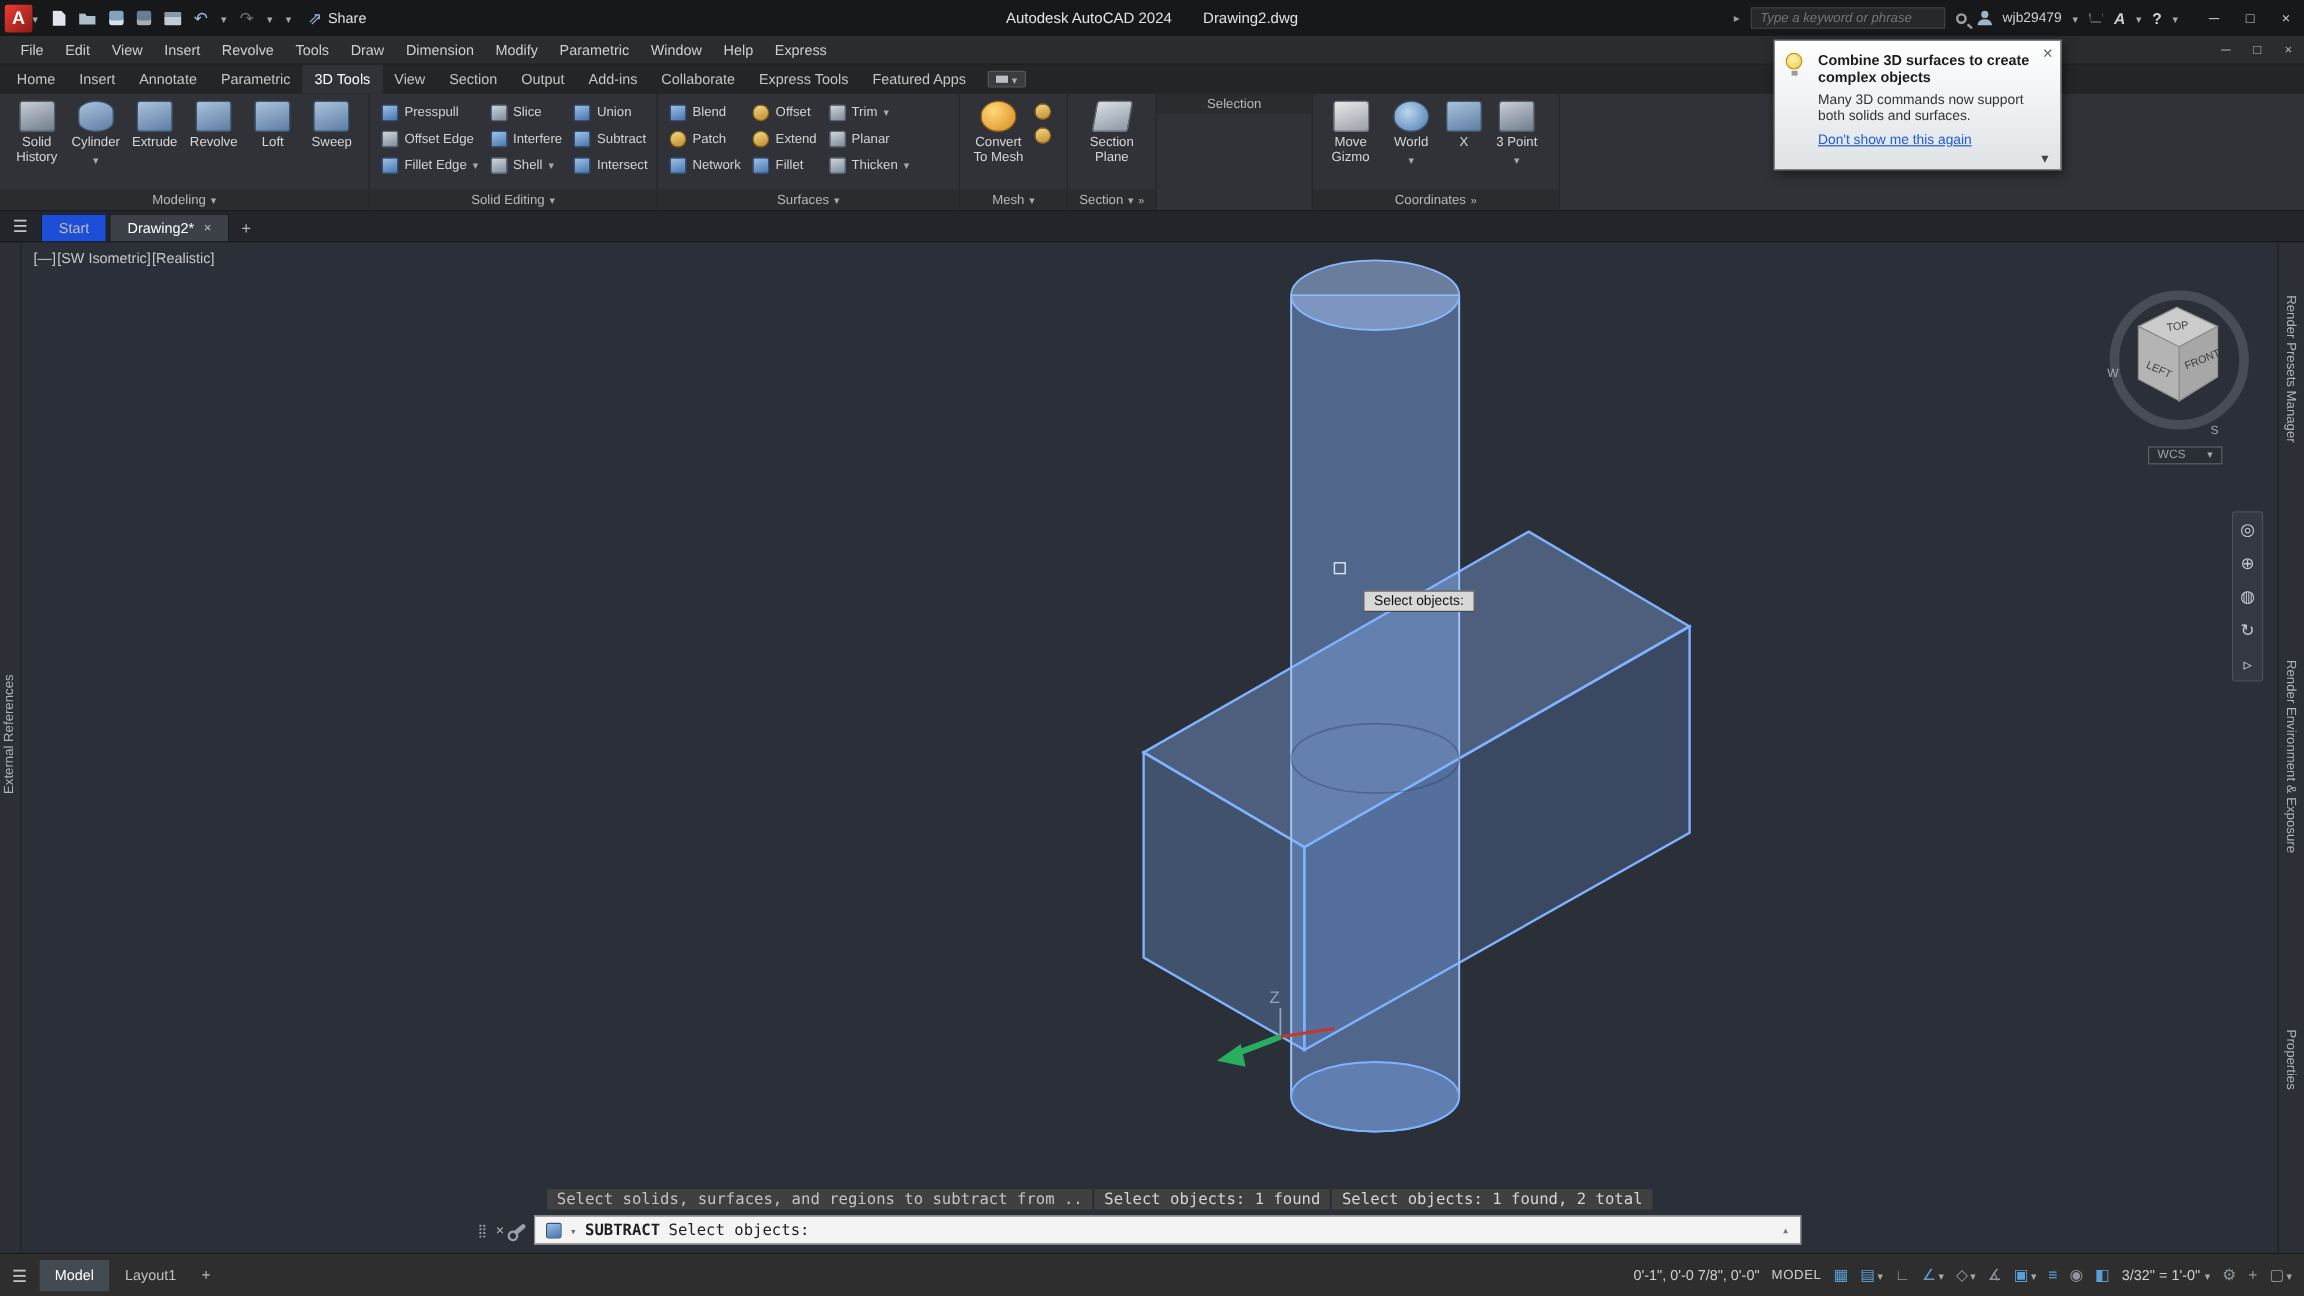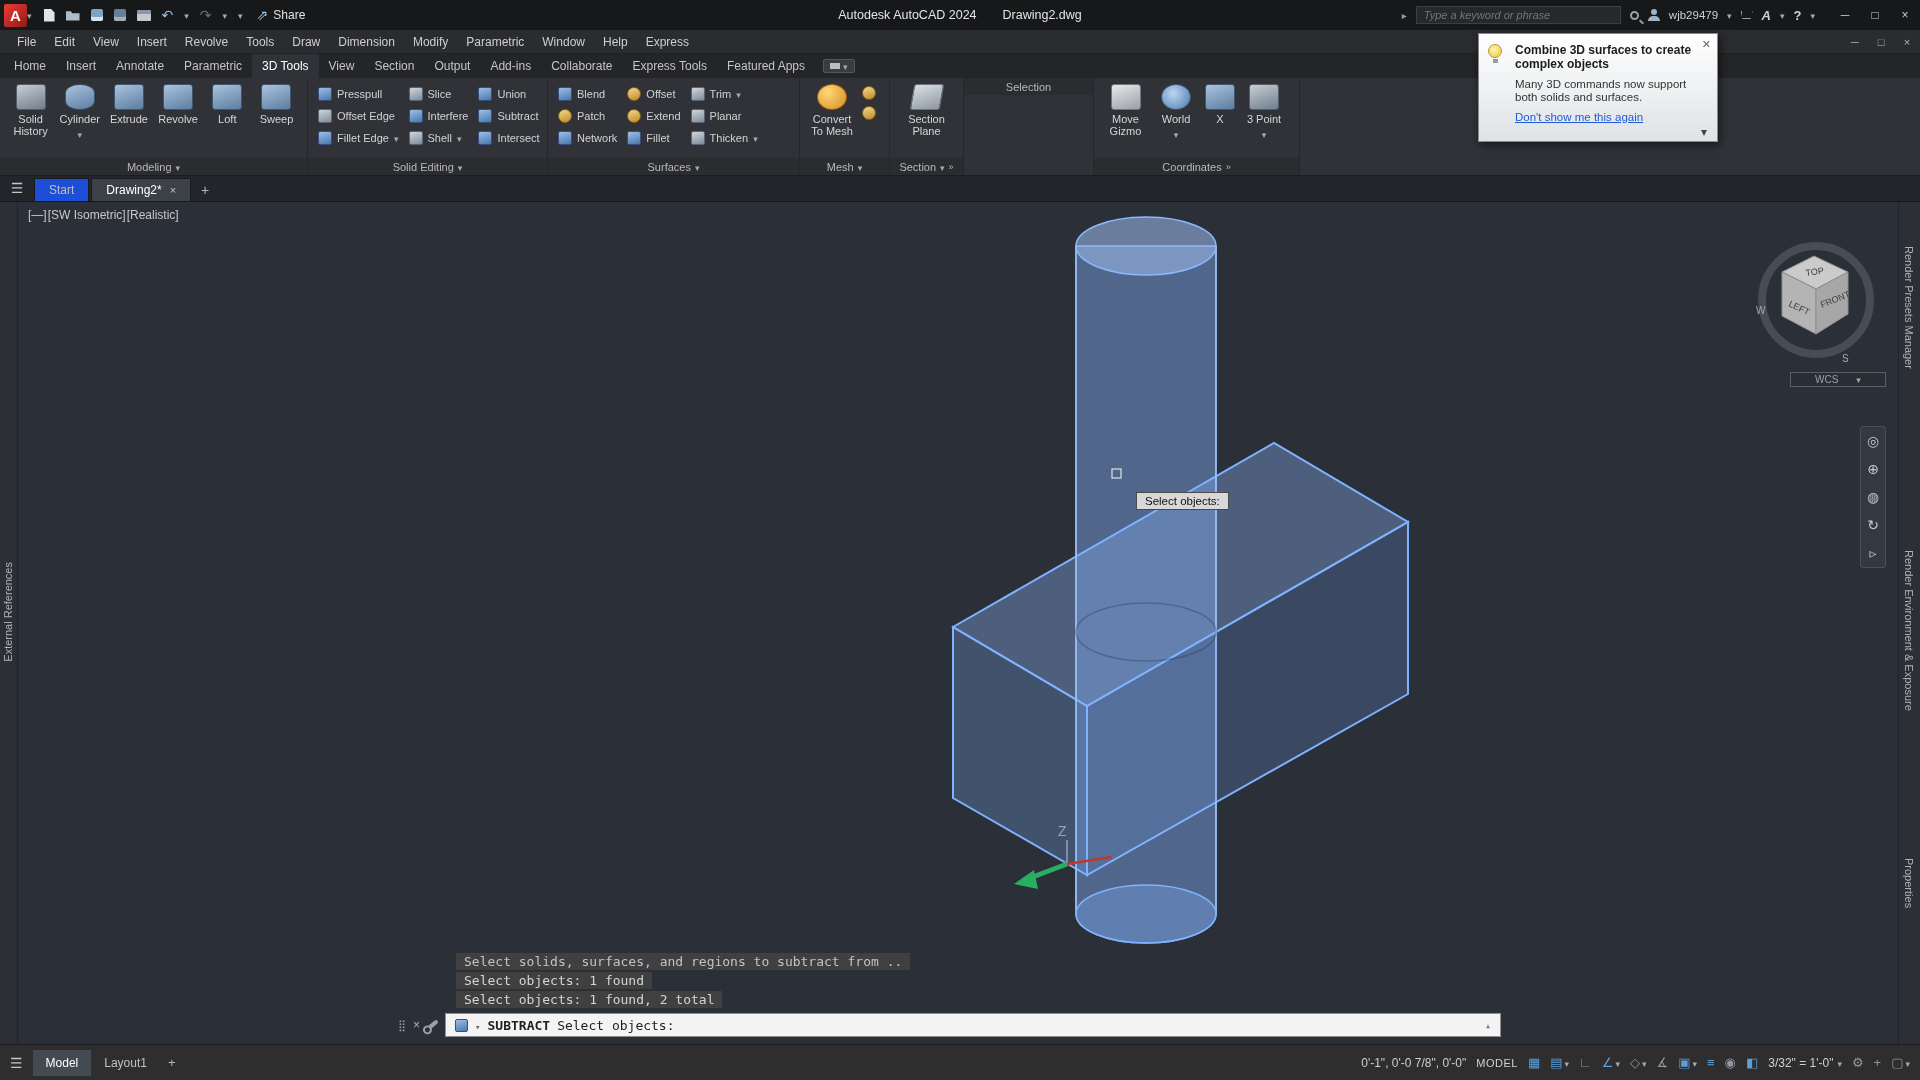--- a/index.html
+++ b/index.html
@@ -15,21 +15,21 @@
   .gi-new { width:11px; height:13px; background:#dfe5ea; clip-path:polygon(0 0,65% 0,100% 30%,100% 100%,0 100%); }
   .gi-open { width:14px; height:11px; background:#aebdca; clip-path:polygon(0 15%,38% 15%,48% 35%,100% 35%,100% 100%,0 100%); }
   .gi-save { width:12px; height:12px; background:#7fa3c0; border-radius:2px; box-shadow:inset 0 -4px 0 #d7e2ea; }
   .gi-plot { width:14px; height:11px; background:linear-gradient(#8b98a4 0 35%,#c3ccd4 35% 100%); border-radius:1px; }
   .glyph { font-size:14px; color:#9fc0e4; }
   .glyph.dim { color:#6f7478; }
   .share { display:flex; align-items:center; gap:5px; margin-left:14px; color:#e0e0e0; }
   .tb-center { position:absolute; left:50%; transform:translateX(-50%); display:flex; gap:26px; font-size:12.5px; color:#e4e4e4; white-space:nowrap; }
   .tb-right { margin-left:auto; display:flex; align-items:center; gap:9px; }
   .exp-arrow { color:#9a9a9a; font-size:10px; }
-  .search { width:205px; height:18px; background:#27282b; border:1px solid #3d3f43; color:#c2c2c2; font-style:italic; font-size:11px; padding:0 7px; outline:none; }
+  .search { width:162px; height:18px; background:#27282b; border:1px solid #3d3f43; color:#c2c2c2; font-style:italic; font-size:11px; padding:0 7px; outline:none; }
   .mag { width:9px; height:9px; border:2px solid #9aa0a6; border-radius:50%; position:relative; display:inline-block; }
   .mag::after { content:""; position:absolute; width:5px; height:2px; background:#9aa0a6; left:7px; top:8px; transform:rotate(42deg); }
   .person { width:12px; height:12px; position:relative; display:inline-block; }
   .person::before { content:""; position:absolute; width:6px; height:6px; border-radius:50%; background:#9fb4c6; left:3px; top:0; }
   .person::after { content:""; position:absolute; width:12px; height:5px; border-radius:6px 6px 0 0; background:#9fb4c6; left:0; bottom:0; }
   .cart { width:12px; height:8px; border:1.5px solid #9aa0a6; border-top:none; clip-path:polygon(0 0,100% 0,85% 100%,15% 100%); display:inline-block; }
   .ad-a { font-size:13px; font-weight:bold; color:#c9ced3; font-style:italic; }
   .helpq { font-size:13px; color:#cfd4d9; font-weight:bold; }
   .winbtns { display:flex; margin-left:6px; }
   .winbtns span { width:30px; height:26px; display:flex; align-items:center; justify-content:center; color:#c9c9c9; font-size:12px; }
@@ -82,23 +82,23 @@
   .lstrip { width:18px; background:#2c3036; border-right:1px solid #20242a; position:relative; }
   .vlabel { font-size:11px; color:#adb3ba; writing-mode:vertical-rl; white-space:nowrap; }
   .lstrip .vlabel { transform:rotate(180deg); position:absolute; left:2px; top:360px; }
   .rstrip { width:22px; background:#2c3036; border-left:1px solid #20242a; position:relative; }
   .rstrip .vlabel { position:absolute; left:4px; }
   .canvas { flex:1; position:relative; background:#2a2f38; overflow:hidden; }
   .scene { position:absolute; inset:0; width:100%; height:100%; }
   .vp-controls { position:absolute; left:10px; top:6px; font-size:12px; color:#c8c8c8; display:flex; gap:1px; }
   .sel-tip { position:absolute; left:1118px; top:290px; background:#d8d8d8; border:1px solid #4a4a4a; color:#111; font-size:11.5px; padding:2px 8px; }
   .viewcube { position:absolute; left:1736px; top:38px; width:126px; height:128px; }
-  .wcs { position:absolute; left:1772px; top:170px; border:1px solid #5a6068; color:#9aa2ac; font-size:10px; padding:1px 24px; display:flex; align-items:center; gap:18px; background:rgba(40,44,50,0.4); }
+  .wcs { position:absolute; left:1772px; top:170px; border:1px solid #5a6068; color:#9aa2ac; font-size:10px; padding:1px 7px; display:flex; align-items:center; gap:18px; background:rgba(40,44,50,0.4); }
   .navbar { position:absolute; left:1842px; top:224px; width:26px; background:rgba(58,63,70,0.65); border:1px solid #4a505a; border-radius:3px; display:flex; flex-direction:column; align-items:center; padding:6px 0; gap:12px; color:#c2cad2; font-size:14px; }
-  .cli-hist { position:absolute; left:438px; bottom:36px; font-family:"DejaVu Sans Mono", monospace; font-size:13px; display:flex; flex-direction:column; gap:2px; align-items:flex-start; }
+  .cli-hist { position:absolute; left:438px; bottom:36px; font-family:"DejaVu Sans Mono", monospace; font-size:13px; display:flex; flex-direction:row; gap:2px; align-items:flex-start; }
   .hline { background:rgba(66,66,66,0.93); padding:1px 8px; color:#d4d4d4; }
   .hline.dim { color:#c2c2c2; }
   .cmdbar { position:absolute; left:380px; top:810px; height:26px; display:flex; align-items:center; gap:6px; }
   .grip { color:#9aa0a6; font-size:11px; letter-spacing:1px; }
   .cmd-x { color:#b5b5b5; font-size:12px; }
   .wrench { width:13px; height:4px; background:#9aa0a6; border-radius:2px; transform:rotate(-40deg); position:relative; display:inline-block; }
   .wrench::after { content:""; position:absolute; width:5px; height:5px; border:2px solid #9aa0a6; border-radius:50%; left:-5px; top:-2px; background:#2a2f38; }
   .cmd-field { width:1056px; height:24px; background:#f4f4f4; border:1px solid #8f8f8f; display:flex; align-items:center; gap:7px; padding:0 9px; font-family:"DejaVu Sans Mono", monospace; font-size:13px; color:#1e1e1e; }
   .cmd-icon { width:13px; height:13px; background:linear-gradient(160deg,#9cc0e8,#4a76ad); border:1px solid #33517a; border-radius:2px; }
   .cmd-field .caret::after { color:#666; }

